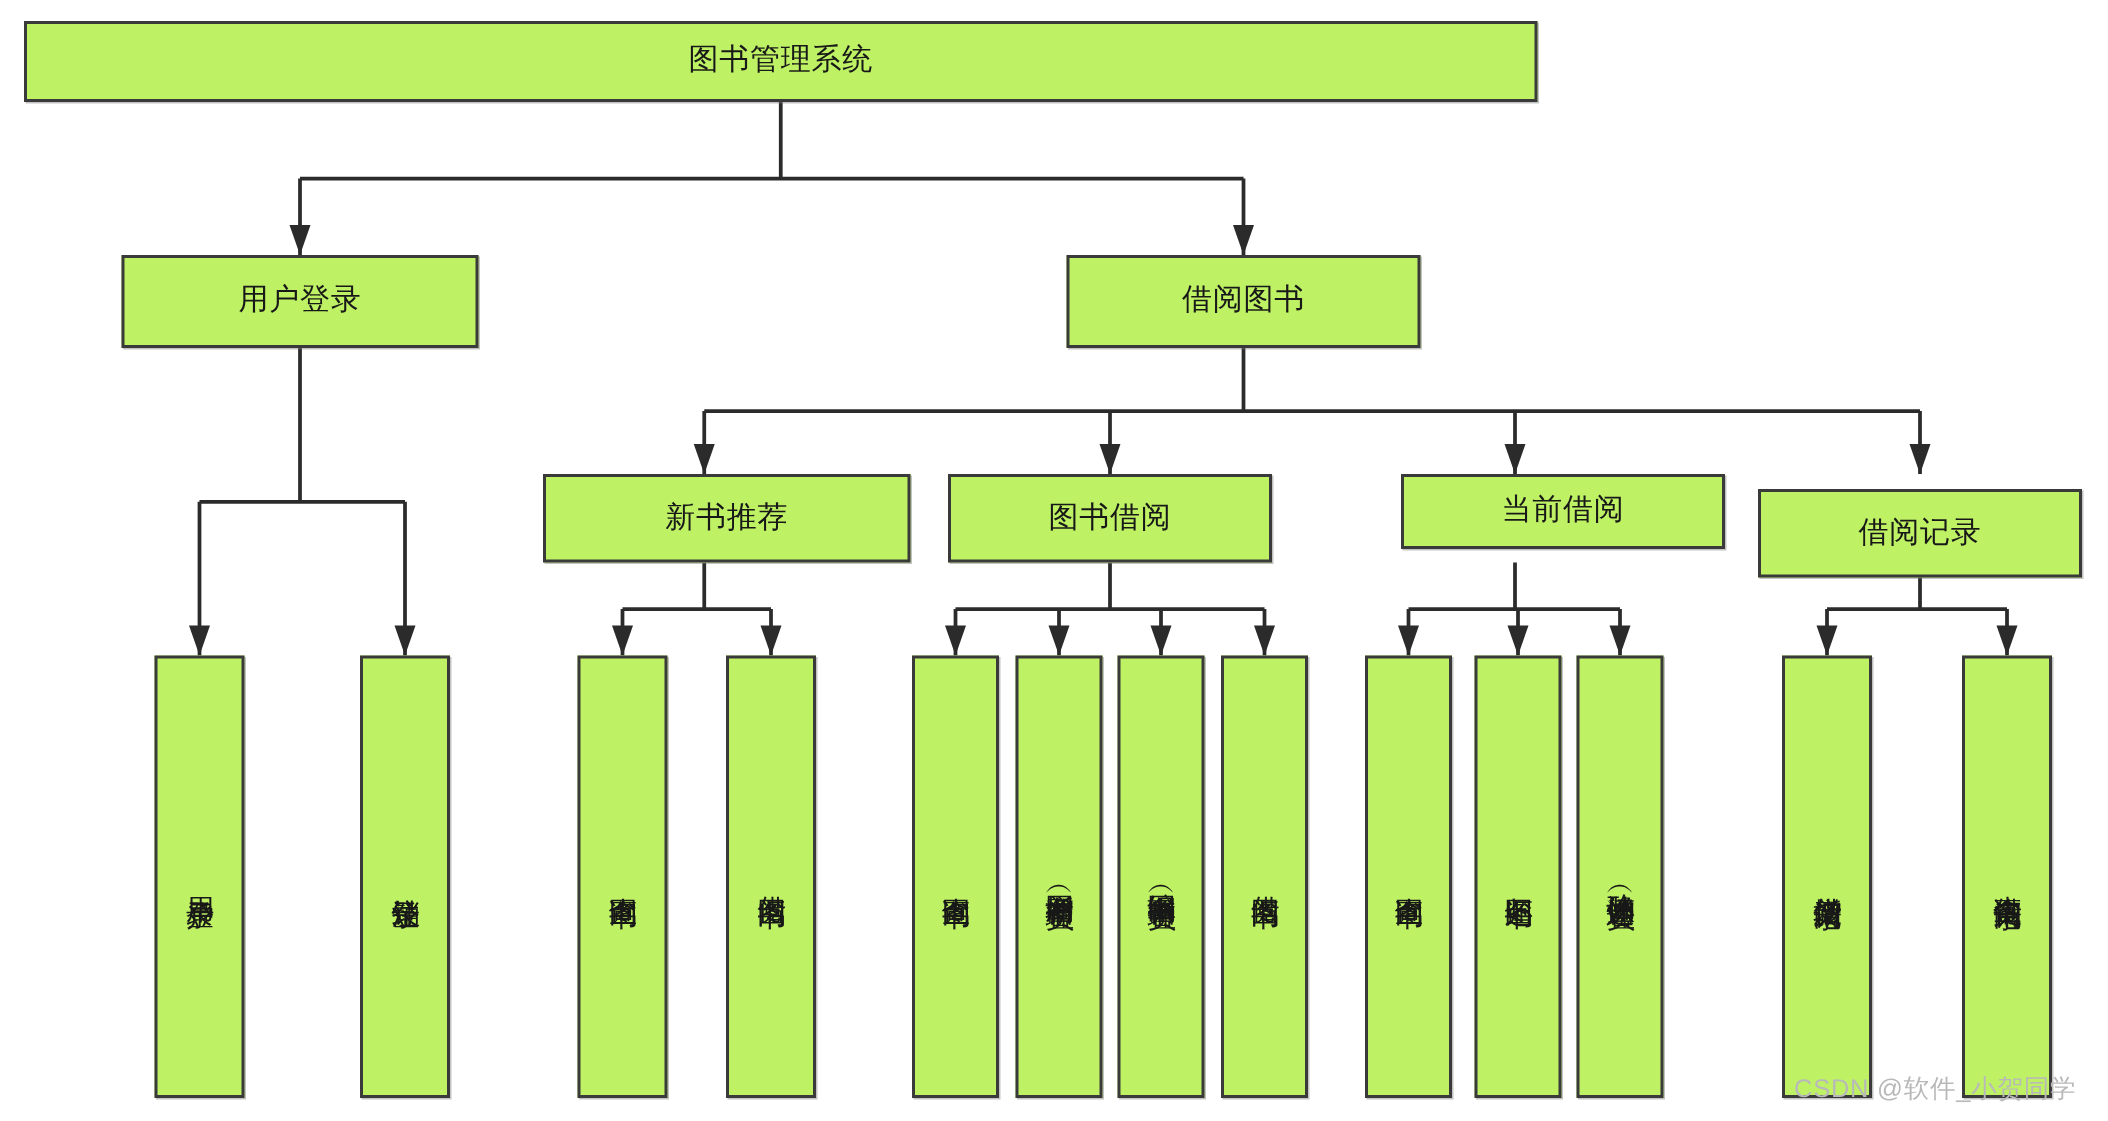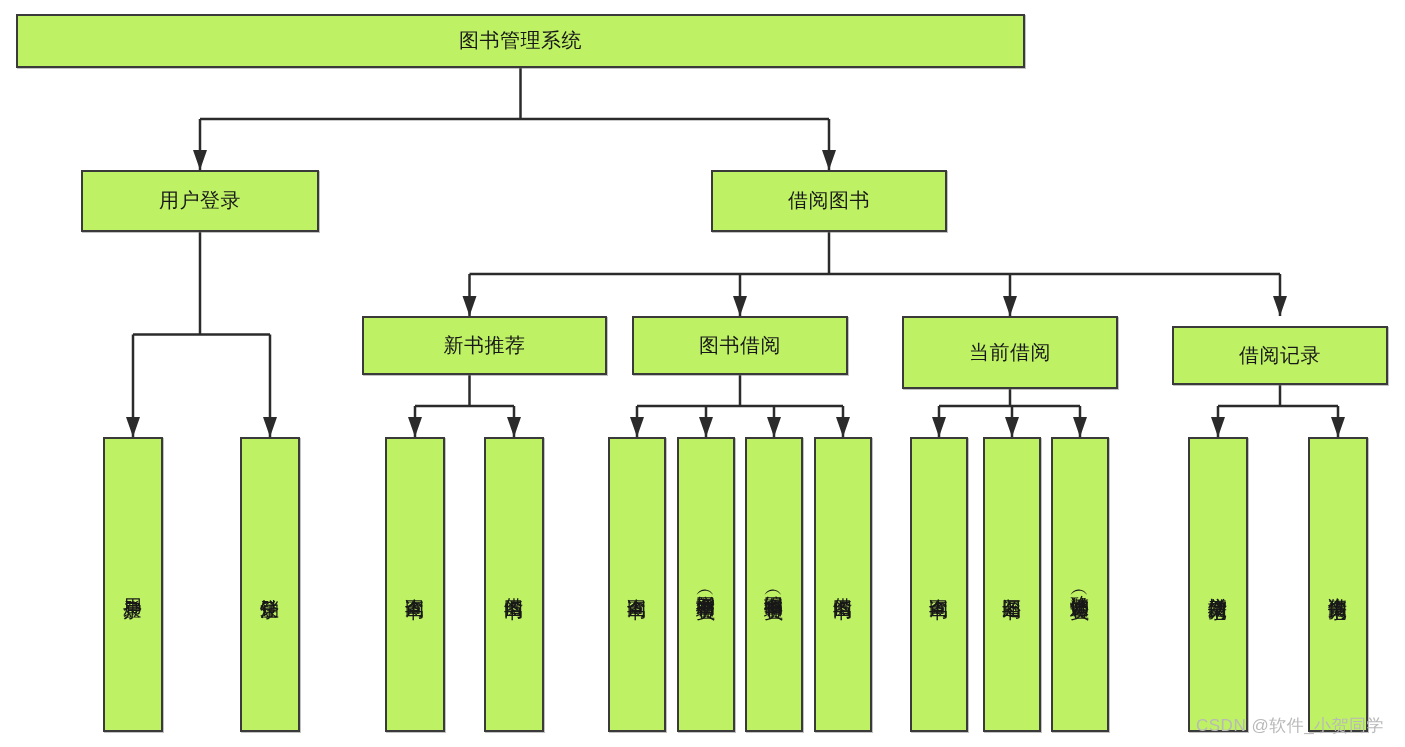--- a/index.html
+++ b/index.html
@@ -157,21 +157,21 @@
       <div class="node" style="left: 362px; top: 316px; width: 245px; height: 59px;">
         <div class="leaf-inner">
           <span class="label">新书推荐</span>
         </div>
       </div>
       <div class="node" style="left: 632px; top: 316px; width: 216px; height: 59px;">
         <div class="leaf-inner">
           <span class="label">图书借阅</span>
         </div>
       </div>
-      <div class="node" style="left: 902px; top: 316px; width: 216px; height: 73px;">
+      <div class="node" style="left: 934px; top: 316px; width: 216px; height: 50px;">
         <div class="leaf-inner">
           <span class="label">当前借阅</span>
         </div>
       </div>
       <div class="node" style="left: 1172px; top: 316px; width: 216px; height: 59px; margin-top: 10px;">
         <div class="leaf-inner">
           <span class="label">借阅记录</span>
         </div>
       </div>
       <div class="node leaf center" style="left: 103px; top: 437px; width: 60px; height: 295px;">

